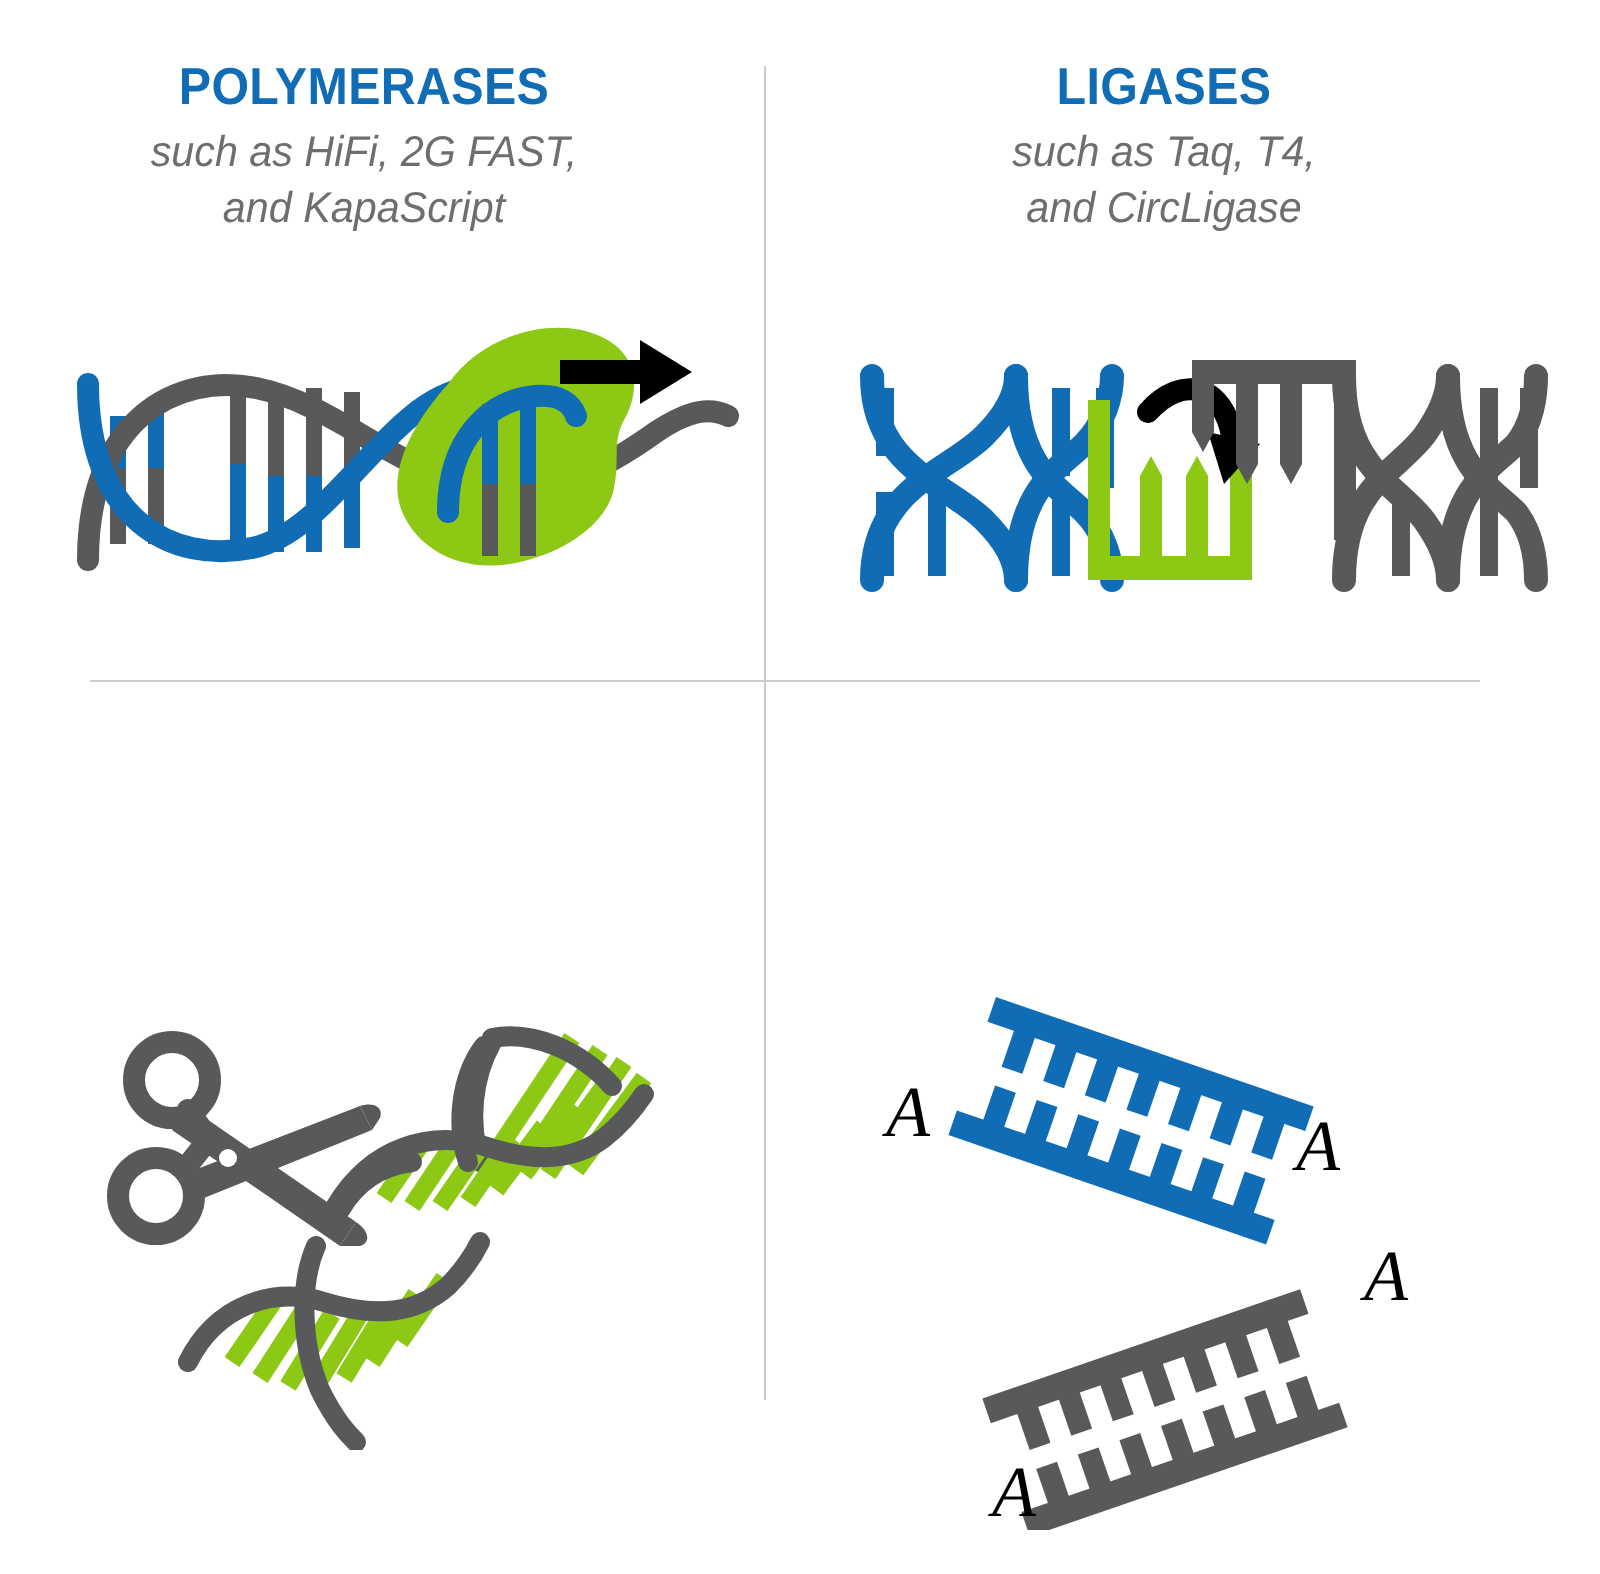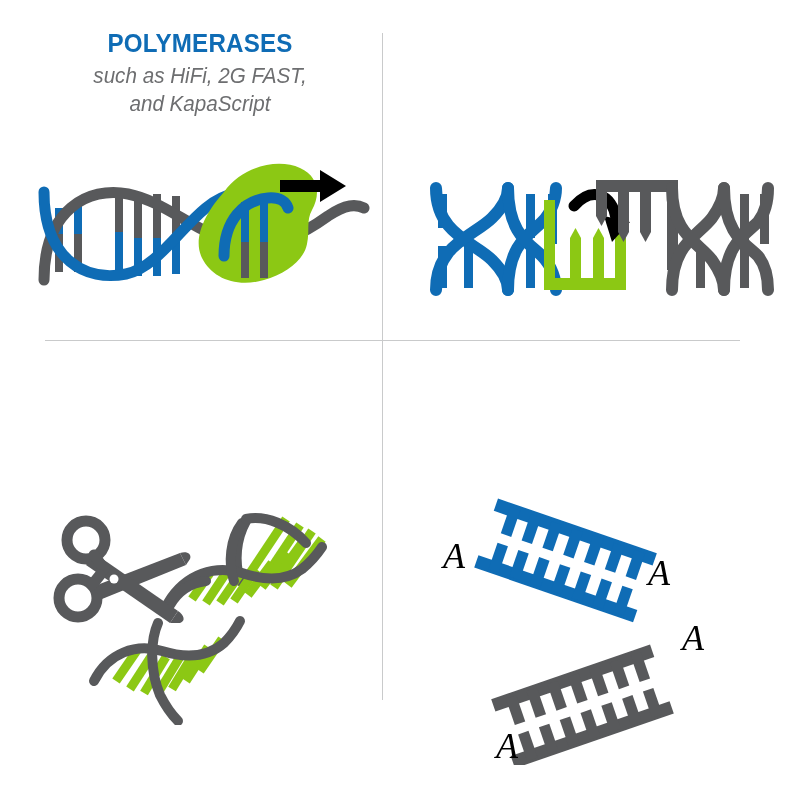--- a/index.html
+++ b/index.html
@@ -57,21 +57,21 @@
     color: #6d6e70;
     font-style: italic;
     font-size: 21.5px;
     line-height: 28px;
     margin: 0;
     transform: scaleX(0.96);
     transform-origin: center;
     white-space: nowrap;
   }
 
-  #q-poly   { left: 30px;  top: 28px;  width: 340px; }
+  #q-poly   { left: 12px;  top: 28px;  width: 340px; }
   #q-lig    { left: 412px; top: 28px;  width: 340px; }
   #q-nuc    { left: 30px;  top: 386px; width: 340px; }
   #q-mod    { left: 400px; top: 386px; width: 375px; }
 
   
   .art {
     position: absolute;
   }
   #art-poly { left: 28px;  top: 150px; width: 345px; height: 170px; }
   #art-lig  { left: 420px; top: 150px; width: 365px; height: 170px; }
@@ -129,20 +129,25 @@
       <rect x="213" y="92" width="8" height="36" fill="#58595b"></rect>
       <rect x="232" y="92" width="8" height="36" fill="#58595b"></rect>
 
       <g>
         <rect x="252" y="30" width="48" height="12" fill="#000000"></rect>
         <polygon points="292,20 318,36 292,52" fill="#000000"></polygon>
       </g>
     </svg>
   </div>
 
+  <div class="quad" id="q-lig">
+    <p class="quad-title">LIGASES</p>
+    <p class="quad-sub">such as Taq, T4,</p>
+    <p class="quad-sub">and CircLigase</p>
+  </div>
 
   <div class="art" id="art-lig">
     <svg viewBox="0 0 365 170" xmlns="http://www.w3.org/2000/svg">
 
       <g>
         <path d="M 16 38 C 16 84, 54 92, 72 110 C 86 124, 88 134, 88 140" fill="none" stroke="#0f6cb5" stroke-width="12" stroke-linecap="round"></path>
         <path d="M 16 140 C 16 94, 54 86, 72 68 C 86 54, 88 44, 88 38" fill="none" stroke="#0f6cb5" stroke-width="12" stroke-linecap="round"></path>
         <path d="M 88 140 C 88 94, 110 84, 122 72 C 132 62, 136 48, 136 38" fill="none" stroke="#0f6cb5" stroke-width="12" stroke-linecap="round"></path>
         <path d="M 88 38 C 88 84, 110 94, 122 106 C 132 116, 136 130, 136 140" fill="none" stroke="#0f6cb5" stroke-width="12" stroke-linecap="round"></path>
         <rect x="18" y="44" width="9" height="34" fill="#0f6cb5"></rect>

